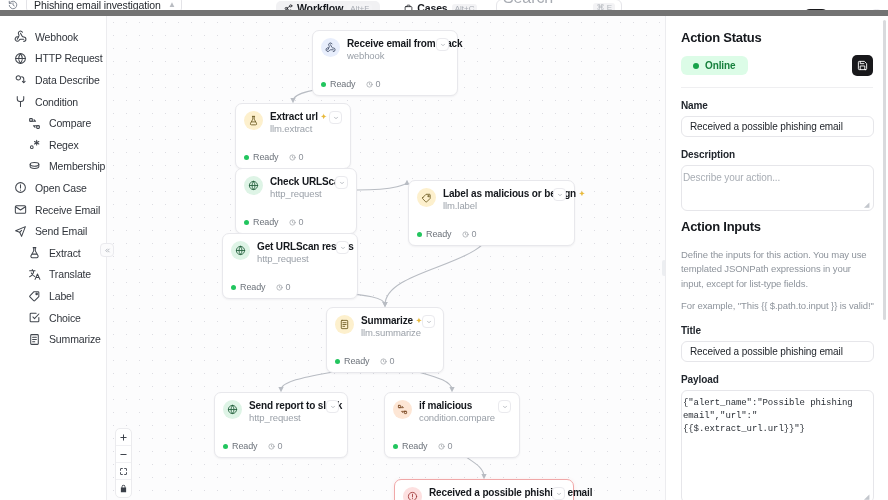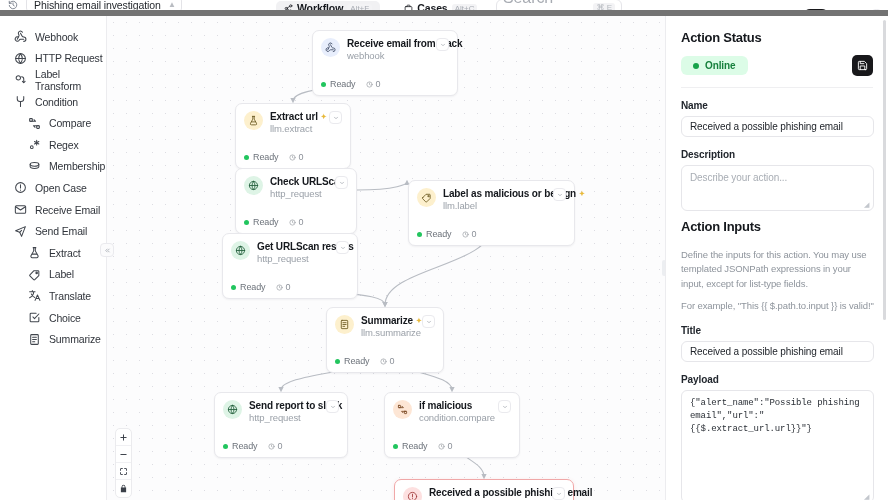--- a/index.html
+++ b/index.html
@@ -222,21 +222,21 @@
     width: 193px; height: 21px;
     border: 1px solid #e6e6ea; border-radius: 6px; background: #fff;
     font-family: "Liberation Sans", sans-serif;
     font-size: 10px; color: #22262c; padding: 0 8px; outline: none;
     letter-spacing: -0.1px;
   }
   .rp-textarea {
     width: 193px;
     border: 1px solid #e6e6ea; border-radius: 6px; background: #fff;
     font-family: "Liberation Sans", sans-serif;
-    font-size: 10px; color: #22262c; padding: 6px 8px; outline: none; resize: none;
+    font-size: 10px; color: #22262c; padding: 6px 1px; outline: none; resize: none;
     letter-spacing: -0.1px;
     display: block;
   }
   .rp-textarea::placeholder { color: #a8adb4; }
   .rp-textarea.mono {
     font-family: "Liberation Mono", monospace;
     font-size: 9px; line-height: 1.45; color: #2a2f36; letter-spacing: -0.1px;
   }
   .resize-grip {
     position: absolute; right: 4px; bottom: 3px;
@@ -329,21 +329,21 @@
           <span>HTTP Request</span>
         </div>
         <div class="sb-item">
           <span class="ic">
             <svg viewBox="0 0 24 24" width="100%" height="100%" fill="none" stroke="currentColor" stroke-width="1.9" stroke-linecap="round" stroke-linejoin="round">
               <circle cx="8" cy="9" r="4"></circle>
               <path d="M14 7a4 4 0 0 1 4 4v6"></path>
               <path d="M15.5 15.5 18 18l2.5-2.5"></path>
             </svg>
           </span>
-          <span>Label Transform</span>
+          <span>Data Describe</span>
         </div>
         <div class="sb-item">
           <span class="ic">
             <svg viewBox="0 0 24 24" width="100%" height="100%" fill="none" stroke="currentColor" stroke-width="1.9" stroke-linecap="round" stroke-linejoin="round">
               <path d="M6 3v4a5 5 0 0 0 5 5h2a5 5 0 0 0 5-5V3"></path>
               <path d="M12 12v9"></path>
             </svg>
           </span>
           <span>Condition</span>
         </div>
@@ -407,34 +407,34 @@
             <svg viewBox="0 0 24 24" width="100%" height="100%" fill="none" stroke="currentColor" stroke-width="1.9" stroke-linecap="round" stroke-linejoin="round">
               <path d="M9.5 3h5M10.5 3v6L5.5 18a2.5 2.5 0 0 0 2.2 3.5h8.6A2.5 2.5 0 0 0 18.5 18l-5-9V3"></path>
               <path d="M8 15h8"></path>
             </svg>
           </span>
           <span>Extract</span>
         </div>
         <div class="sb-item sub">
           <span class="ic">
             <svg viewBox="0 0 24 24" width="100%" height="100%" fill="none" stroke="currentColor" stroke-width="1.9" stroke-linecap="round" stroke-linejoin="round">
+              <path d="M3 5h10M8 3v2M10.5 5c0 5-3.5 9-7.5 11M6 9c1.2 3 3.5 5.5 6.5 6.5"></path>
+              <path d="M13 21l4.5-10L22 21M14.8 17.5h5.4"></path>
+            </svg>
+          </span>
+          <span>Translate</span>
+        </div>
+        <div class="sb-item sub">
+          <span class="ic">
+            <svg viewBox="0 0 24 24" width="100%" height="100%" fill="none" stroke="currentColor" stroke-width="1.9" stroke-linecap="round" stroke-linejoin="round">
               <path d="M3.5 12.5 11 5h7.5A1.5 1.5 0 0 1 20 6.5V14l-7.5 7.5a1.5 1.5 0 0 1-2.1 0l-6.9-6.9a1.5 1.5 0 0 1 0-2.1z"></path>
               <circle cx="16" cy="9" r="1.4"></circle>
             </svg>
           </span>
           <span>Label</span>
-        </div>
-        <div class="sb-item sub">
-          <span class="ic">
-            <svg viewBox="0 0 24 24" width="100%" height="100%" fill="none" stroke="currentColor" stroke-width="1.9" stroke-linecap="round" stroke-linejoin="round">
-              <path d="M3 5h10M8 3v2M10.5 5c0 5-3.5 9-7.5 11M6 9c1.2 3 3.5 5.5 6.5 6.5"></path>
-              <path d="M13 21l4.5-10L22 21M14.8 17.5h5.4"></path>
-            </svg>
-          </span>
-          <span>Translate</span>
         </div>
         <div class="sb-item sub">
           <span class="ic">
             <svg viewBox="0 0 24 24" width="100%" height="100%" fill="none" stroke="currentColor" stroke-width="1.9" stroke-linecap="round" stroke-linejoin="round">
               <path d="M20 12v6.5A1.5 1.5 0 0 1 18.5 20h-13A1.5 1.5 0 0 1 4 18.5v-13A1.5 1.5 0 0 1 5.5 4H15"></path>
               <path d="m9 11 3 3 8-8.5"></path>
             </svg>
           </span>
           <span>Choice</span>
         </div>

